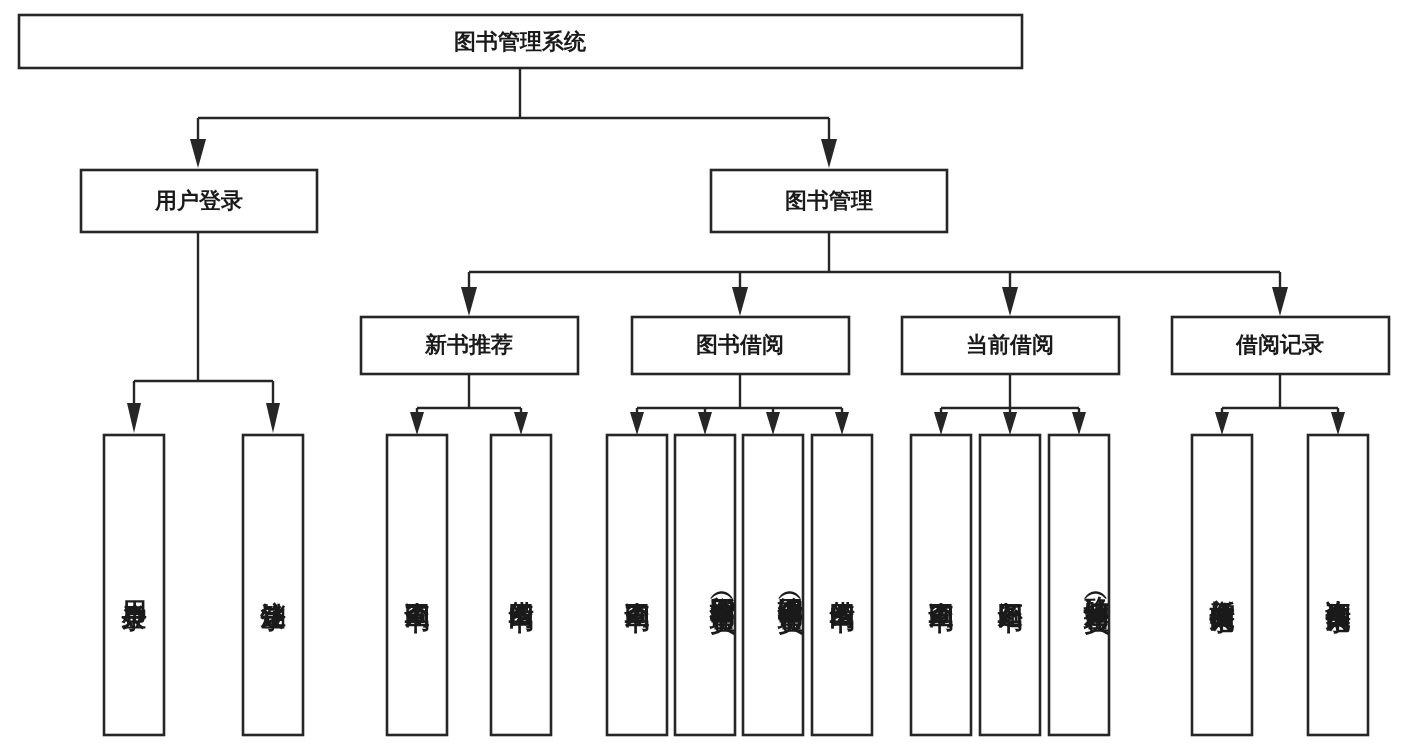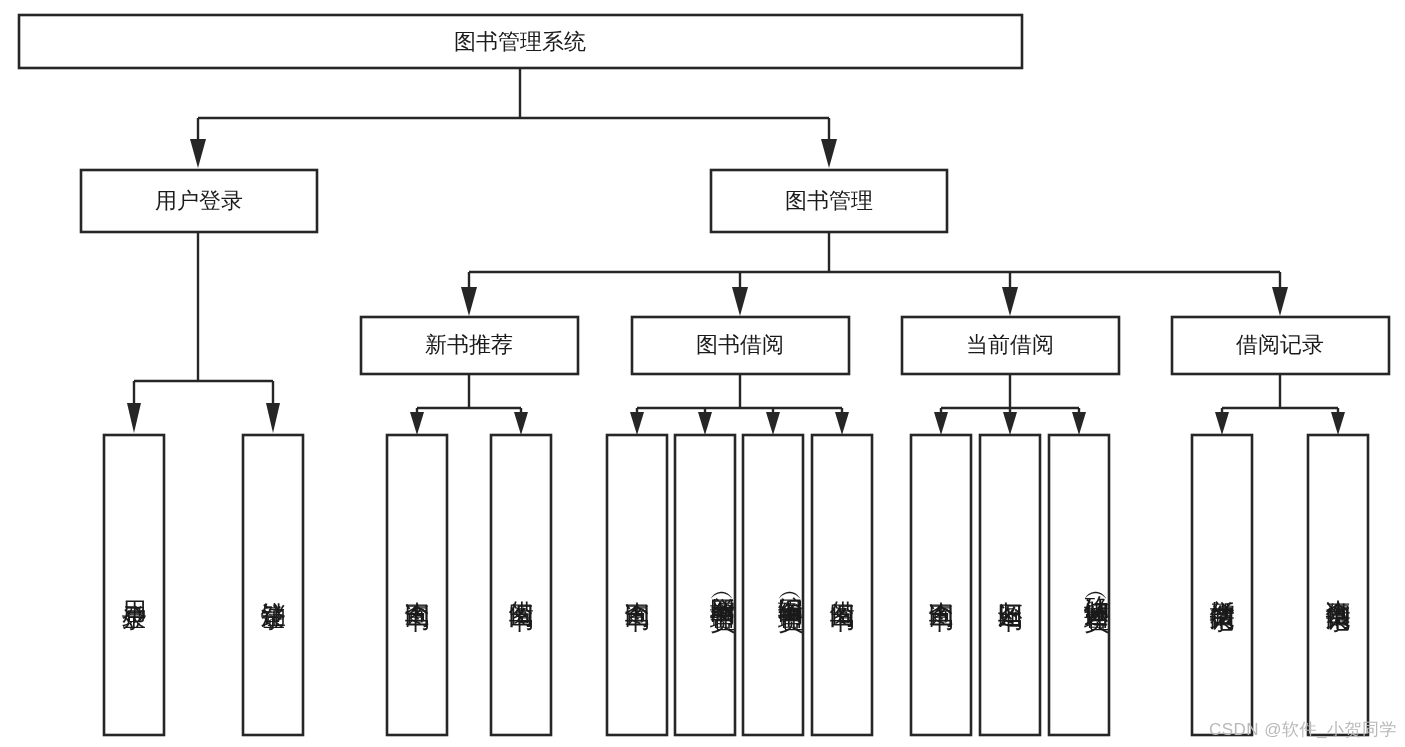--- a/index.html
+++ b/index.html
@@ -11,20 +11,21 @@
     width: 1405px;
     height: 747px;
     font-family: "Liberation Sans", "DejaVu Sans", sans-serif;
     overflow: hidden;
     position: relative;
   }
   #diagram-root {
     position: relative;
     width: 1405px;
     height: 747px;
+    font-weight: bold;
   }
   svg.flow {
     position: absolute;
     top: 0;
     left: 0;
     width: 1405px;
     height: 747px;
     display: block;
   }
   .node-box {
@@ -215,15 +216,14 @@
   <div class="leaf-text" style="left:743px; top:435px; width:60px; height:300px; display:flex; align-items:flex-start; justify-content:center;">编辑图书（管理员）</div>
   <div class="leaf-text" style="left:812px; top:435px; width:60px; height:300px; display:flex; align-items:center; justify-content:center;">借阅图书</div>
 
   <div class="leaf-text" style="left:911px; top:435px; width:60px; height:300px; display:flex; align-items:center; justify-content:center;">查询图书</div>
   <div class="leaf-text" style="left:980px; top:435px; width:60px; height:300px; display:flex; align-items:center; justify-content:center;">归还图书</div>
   <div class="leaf-text" style="left:1049px; top:435px; width:60px; height:300px; display:flex; align-items:flex-start; justify-content:center;">确认归还（管理员）</div>
 
   <div class="leaf-text" style="left:1192px; top:435px; width:60px; height:300px; display:flex; align-items:center; justify-content:center;">新增借阅记录</div>
   <div class="leaf-text" style="left:1308px; top:435px; width:60px; height:300px; display:flex; align-items:center; justify-content:center;">查询借阅记录</div>
 
-  <div class="watermark">CSDN @软件_小贺同学</div>
 
 </div>
 
 </body></html>

